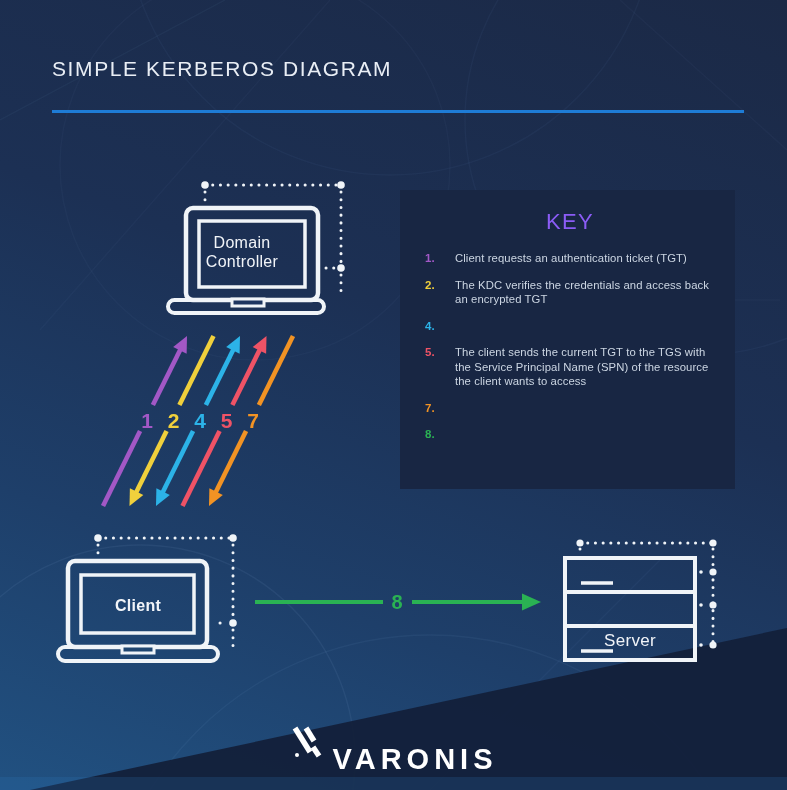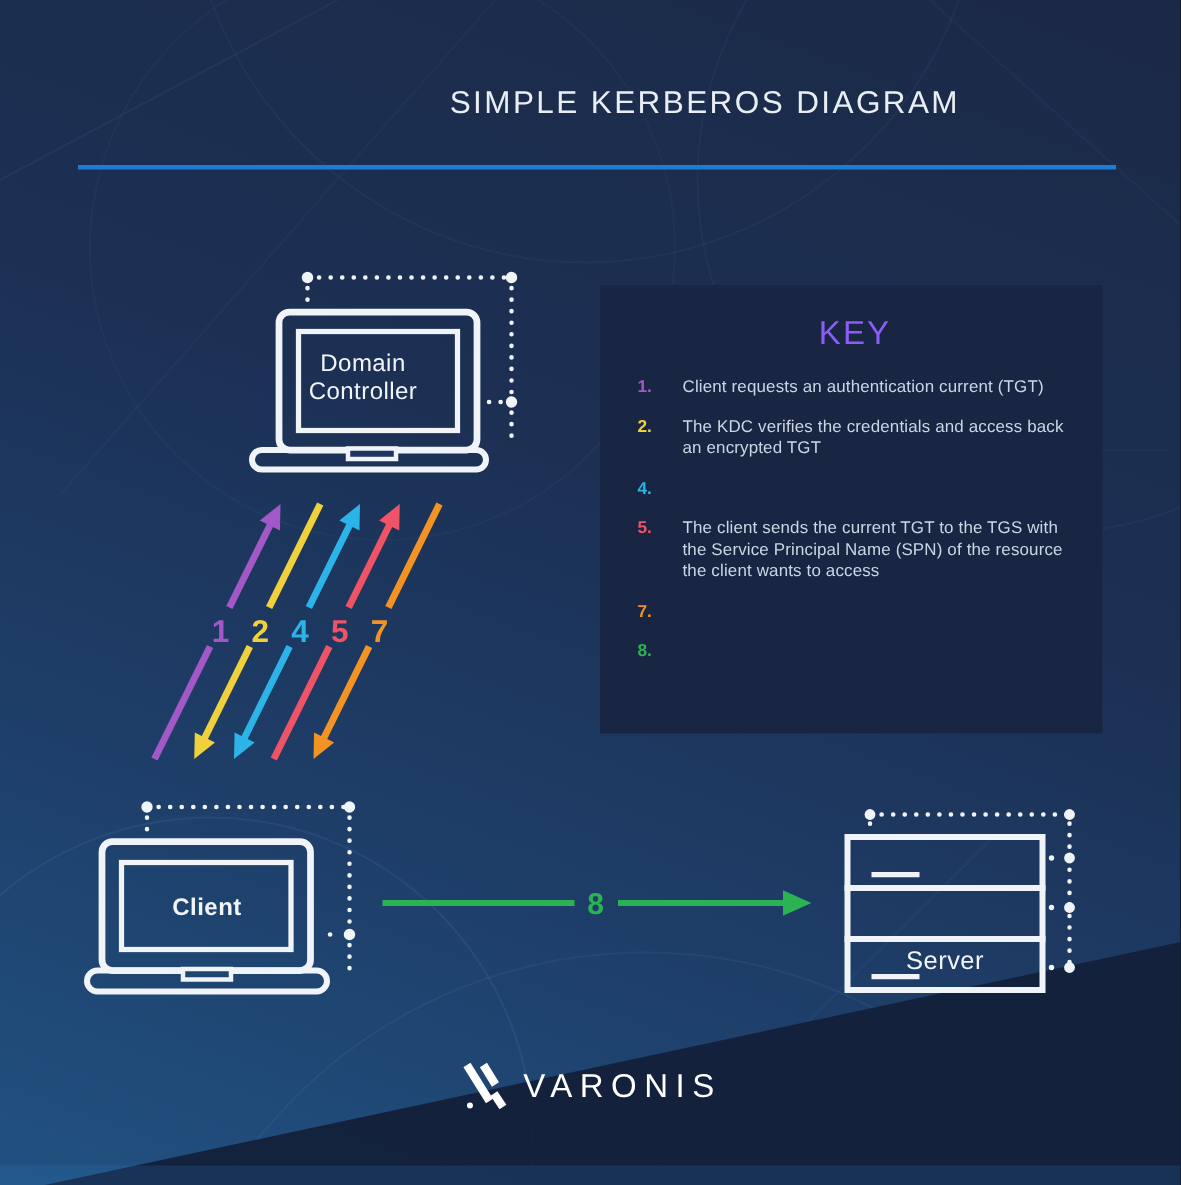--- a/index.html
+++ b/index.html
@@ -6,22 +6,22 @@
   .stage{
     position:relative;width:787px;height:790px;overflow:hidden;
     font-family:"Liberation Sans",sans-serif;
     background:linear-gradient(200deg,#1b2946 0%,#1c3054 42%,#1e3f6a 72%,#215181 100%);
   }
   .stage *{box-sizing:border-box;}
   svg{display:block;}
   .abs{position:absolute;}
   .bg-svg{left:0;top:0;}
   .page-title{
-    left:40px;top:57px;width:600px;
-    color:#e9eef5;font-size:21px;font-weight:500;letter-spacing:1.6px;text-align:right;
+    left:52px;top:57px;width:600px;
+    color:#e9eef5;font-size:21px;font-weight:500;letter-spacing:1.6px;
   }
   .title-underline{left:52px;top:110px;width:692px;height:3px;background:#1e7cd6;}
   .node-label{
     color:#f1f4f8;text-align:center;line-height:19px;font-size:16px;letter-spacing:.3px;
   }
   .dc-label{left:176px;top:233px;width:132px;}
   .client-label{left:88px;top:596px;width:100px;font-weight:bold;}
   .server-label{left:570px;top:599px;width:120px;font-size:17px;margin-top:32px;}
   .key-panel{
     left:400px;top:190px;width:335px;height:299px;
@@ -31,21 +31,21 @@
     text-align:center;color:#8b5cf6;font-size:22px;letter-spacing:1.4px;
     margin:2px 0 16px 0;font-weight:400;
   }
   .key-item{display:flex;margin-bottom:12px;}
   .key-num{width:30px;flex:0 0 30px;font-size:11.5px;font-weight:bold;line-height:14.5px;}
   .key-text{flex:1;color:#ccd6e3;font-size:11.3px;line-height:14.5px;letter-spacing:.1px;}
   .icon-stroke{stroke:#f0f4f8;fill:none;}
   .dotted{stroke:#f0f4f8;fill:none;stroke-width:3;stroke-linecap:round;stroke-dasharray:0.1 7.6;}
   .big-dot{fill:#f0f4f8;}
   .logo{left:50%;top:707px;transform:translateX(-50%);display:flex;align-items:center;gap:9px;}
-  .logo-text{color:#ffffff;font-size:22px;font-weight:normal;letter-spacing:5px;}
+  .logo-text{color:#ffffff;font-size:29px;font-weight:bold;letter-spacing:5px;margin-top:36px;}
   svg text{font-family:"Liberation Sans",sans-serif;}
 </style>
 </head>
 <body>
 
 <div class="stage">
 
   <svg class="abs bg-svg" width="787" height="790" viewBox="0 0 787 790">
     <g stroke="#8db6e2" fill="none" stroke-width="1.4">
       <circle cx="140" cy="760" r="215" opacity="0.09"></circle>
@@ -107,21 +107,21 @@
       <line x1="129.75886572433942" y1="169.3451527007417" x2="161.05882352941177" y2="106" stroke="#f29324" stroke-width="4.6"></line>
       <line x1="173.90588235294118" y1="80" x2="208" y2="11" stroke="#f29324" stroke-width="4.6"></line>
       <polygon points="124,181 137.81178510260523,169.97799508803175 124.36388437269179,163.33315002148626" fill="#f29324"></polygon>
       <text x="168" y="103" fill="#f29324" font-size="21" font-weight="bold" text-anchor="middle">7</text>
     </svg>
 
   <div class="abs key-panel">
     <div class="key-title">KEY</div>
     <div class="key-item">
       <span class="key-num" style="color: rgb(162, 88, 198);">1.</span>
-      <span class="key-text">Client requests an authentication current (TGT)</span>
+      <span class="key-text">Client requests an authentication ticket (TGT)</span>
     </div>
     <div class="key-item">
       <span class="key-num" style="color: rgb(240, 208, 60);">2.</span>
       <span class="key-text">The KDC verifies the credentials and access back an encrypted TGT</span>
     </div>
     <div class="key-item">
       <span class="key-num" style="color: rgb(44, 179, 232);">4.</span>
     </div>
     <div class="key-item">
       <span class="key-num" style="color: rgb(239, 83, 102);">5.</span>

